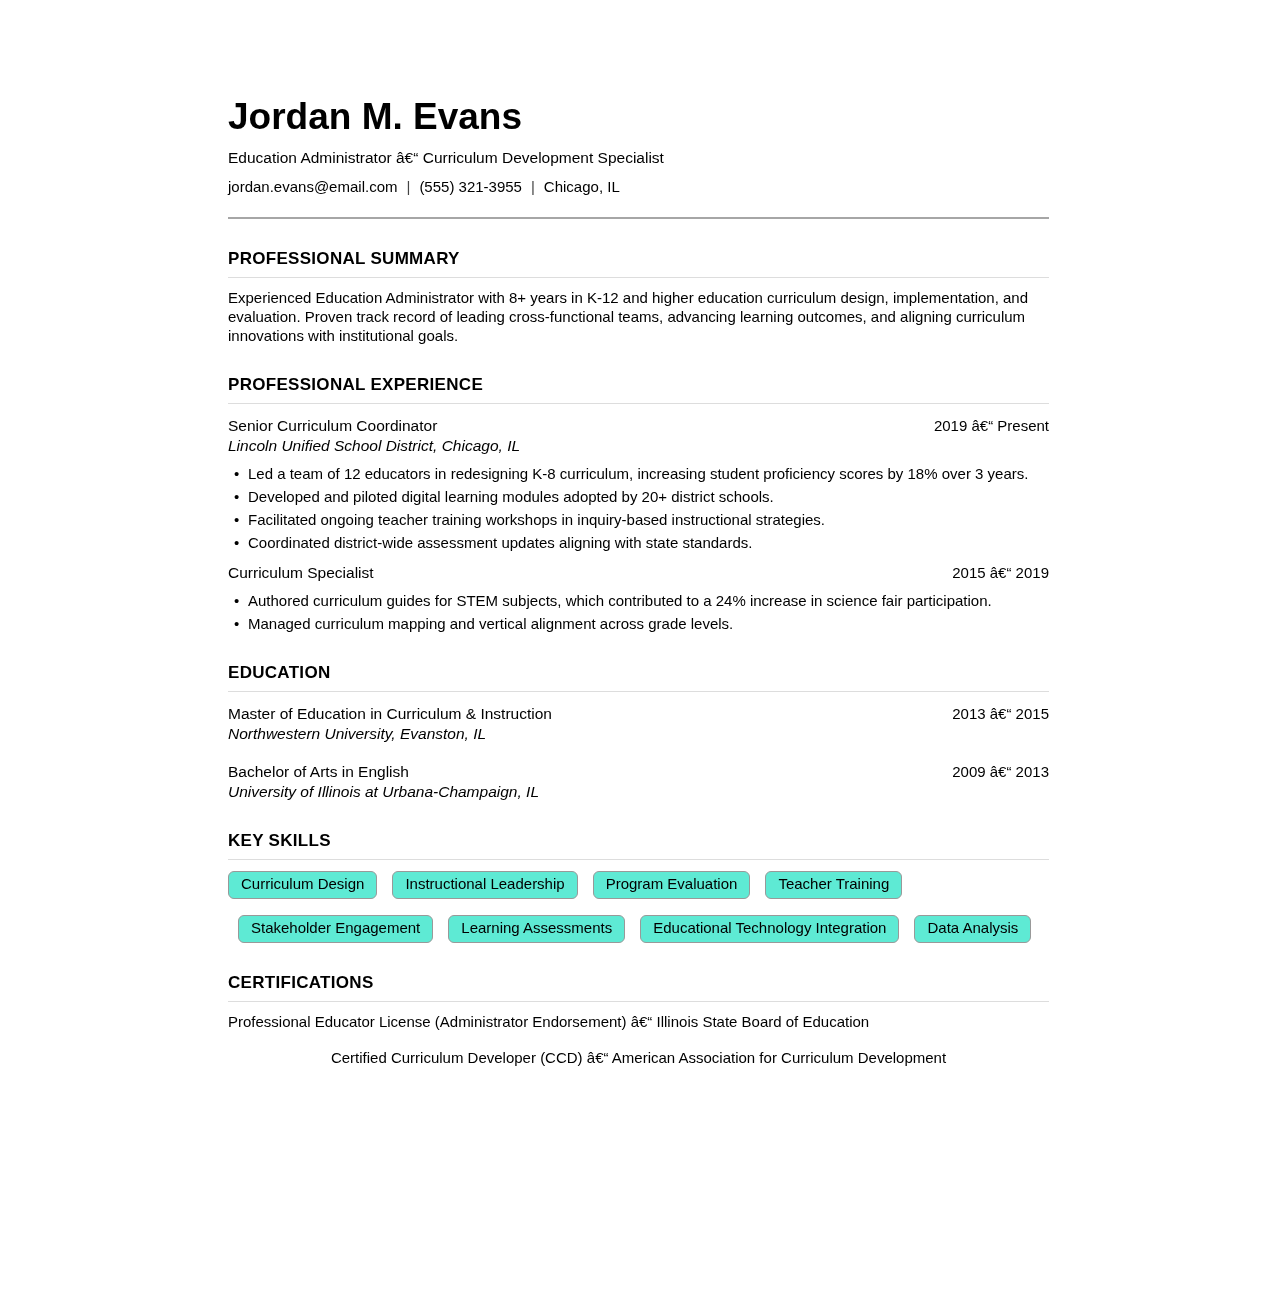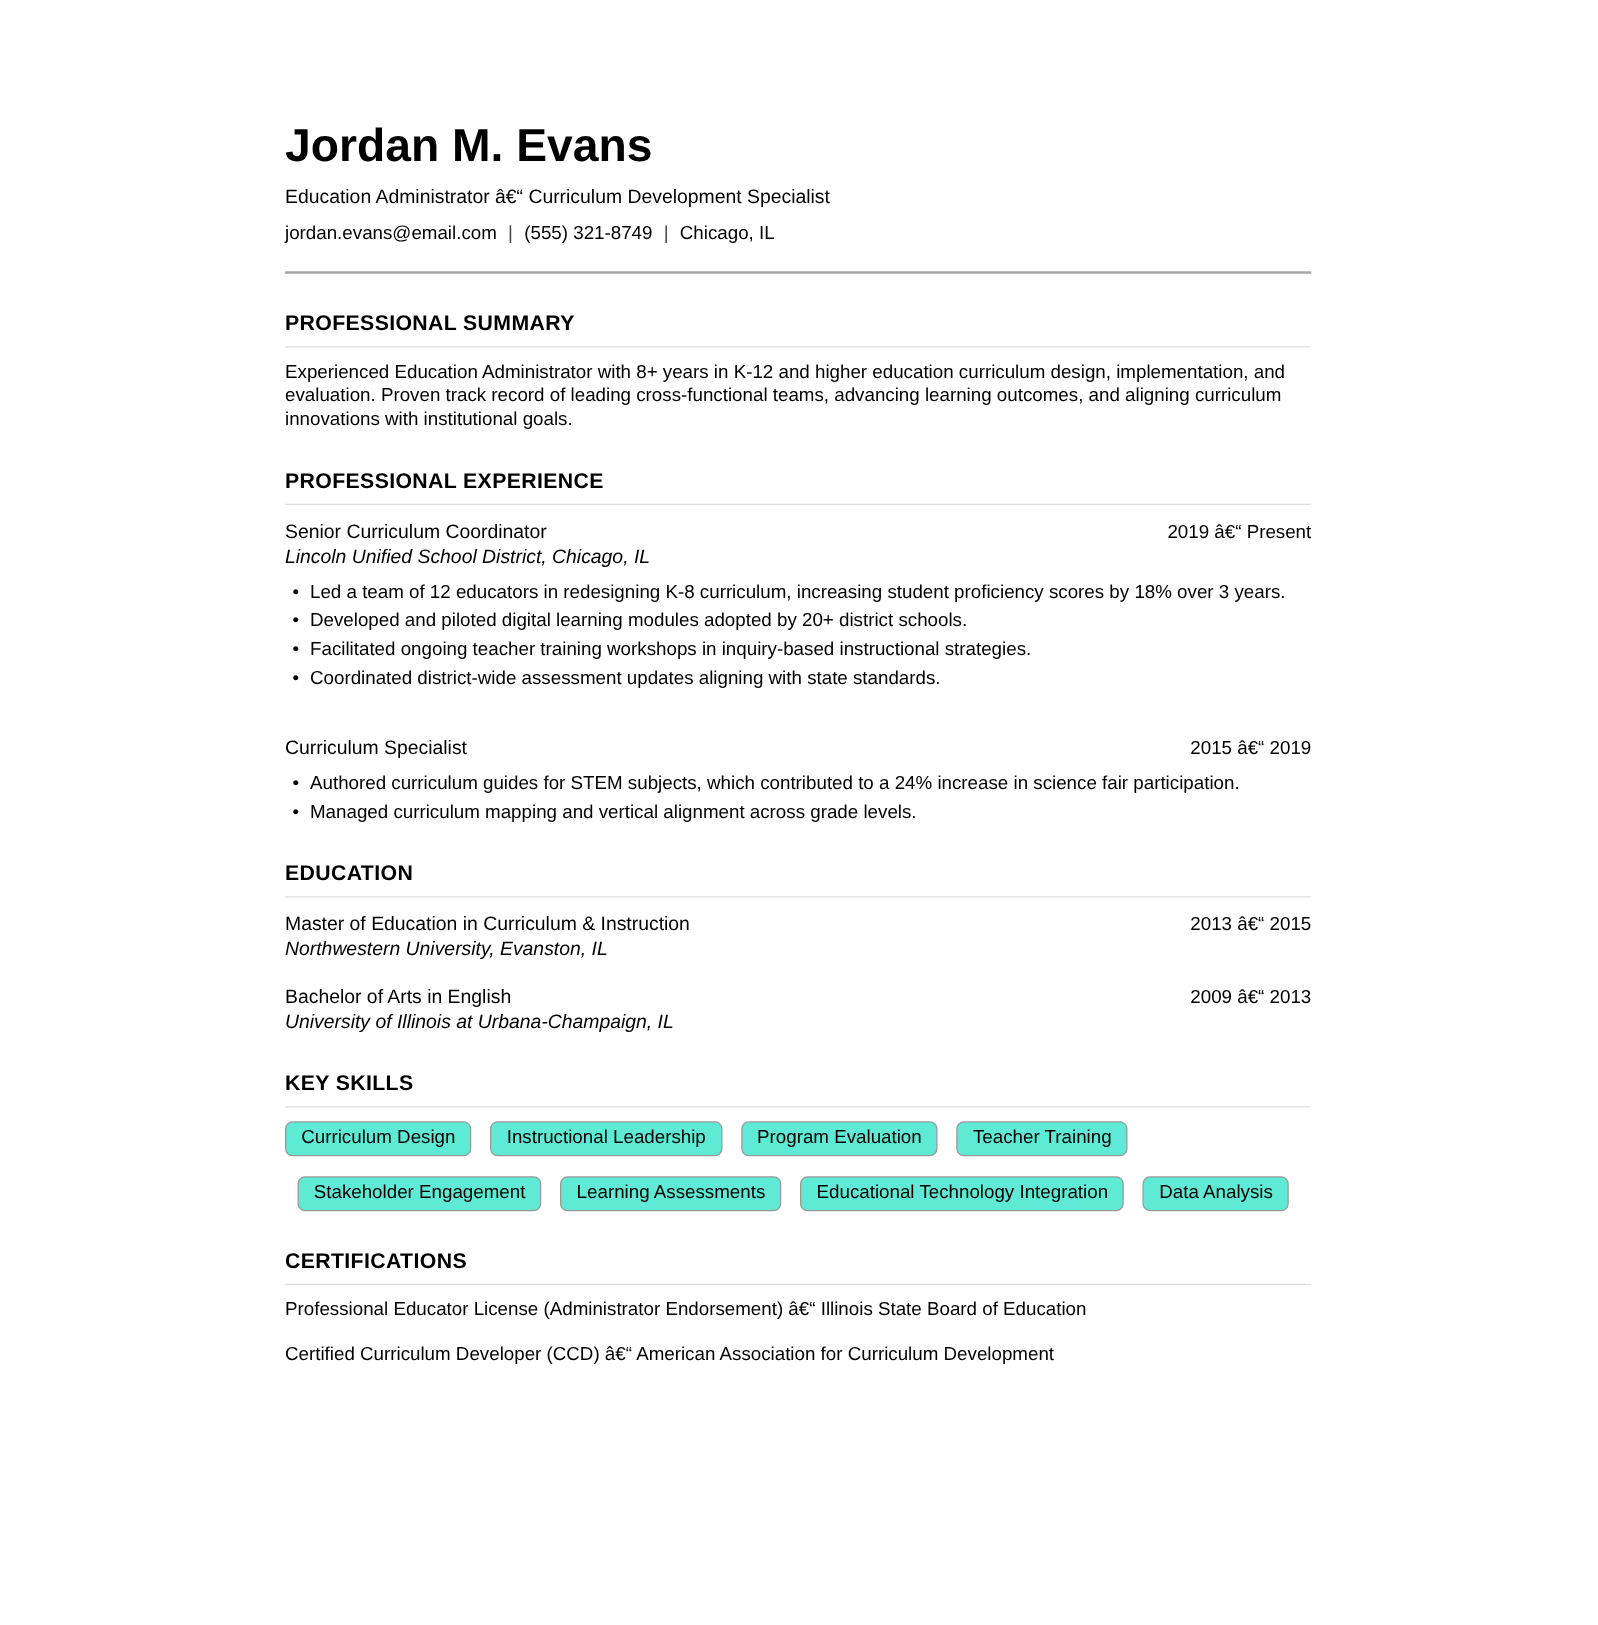--- a/index.html
+++ b/index.html
@@ -61,21 +61,21 @@
 
   
   .summary-text {
     font-size: 15px;
     line-height: 19px;
     margin: 10px 0 0 0;
   }
 
   
   .job { margin-top: 13px; }
-  .job + .job { margin-top: 38px; }
+  .job + .job { margin-top: 12px; }
   .entry-header {
     display: flex;
     justify-content: space-between;
     align-items: baseline;
     font-size: 15.5px;
     line-height: 18px;
   }
   .entry-dates { font-size: 15px; white-space: nowrap; }
   .entry-sub {
     font-style: italic;
@@ -122,32 +122,32 @@
     line-height: 18px;
     white-space: nowrap;
   }
 
   
   .cert-item {
     font-size: 15px;
     line-height: 17px;
     margin: 11px 0 0 0;
   }
-  .cert-item + .cert-item { margin-top: 19px; }
+  .cert-item + .cert-item { margin-top: 19px; text-align: center; }
 </style>
 </head>
 <body>
 
 <div class="page">
 
   <header>
     <h1 class="name">Jordan M. Evans</h1>
     <div class="subtitle">Education Administrator â€“ Curriculum Development Specialist</div>
     <div class="contact">
-      <span>jordan.evans@email.com</span><span class="sep">|</span><span>(555) 321-8749</span><span class="sep">|</span><span>Chicago, IL</span>
+      <span>jordan.evans@email.com</span><span class="sep">|</span><span>(555) 321-3955</span><span class="sep">|</span><span>Chicago, IL</span>
     </div>
     <hr class="top-rule">
   </header>
 
   <section>
     <h2 class="section-heading">PROFESSIONAL SUMMARY</h2>
     <p class="summary-text">Experienced Education Administrator with 8+ years in K-12 and higher education curriculum design, implementation, and evaluation. Proven track record of leading cross-functional teams, advancing learning outcomes, and aligning curriculum innovations with institutional goals.</p>
   </section>
 
   <section>

